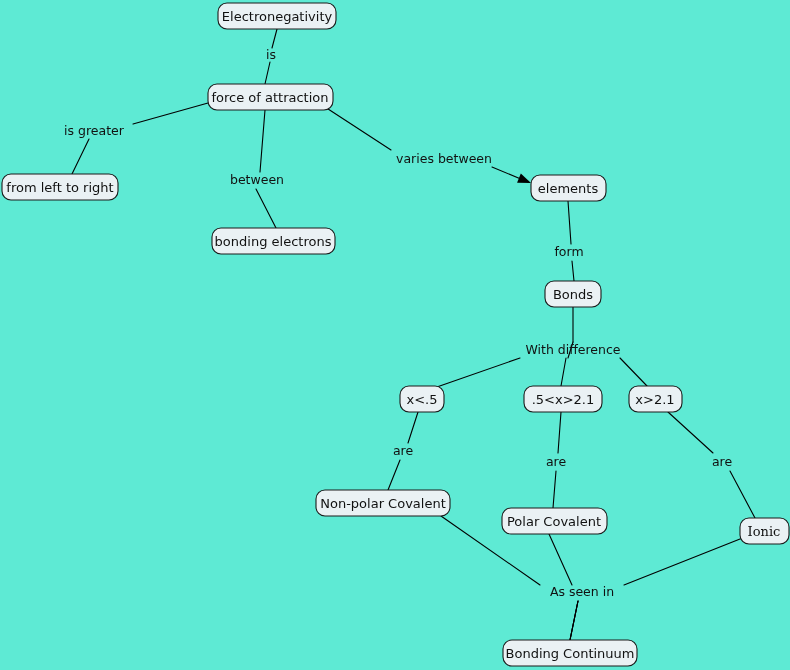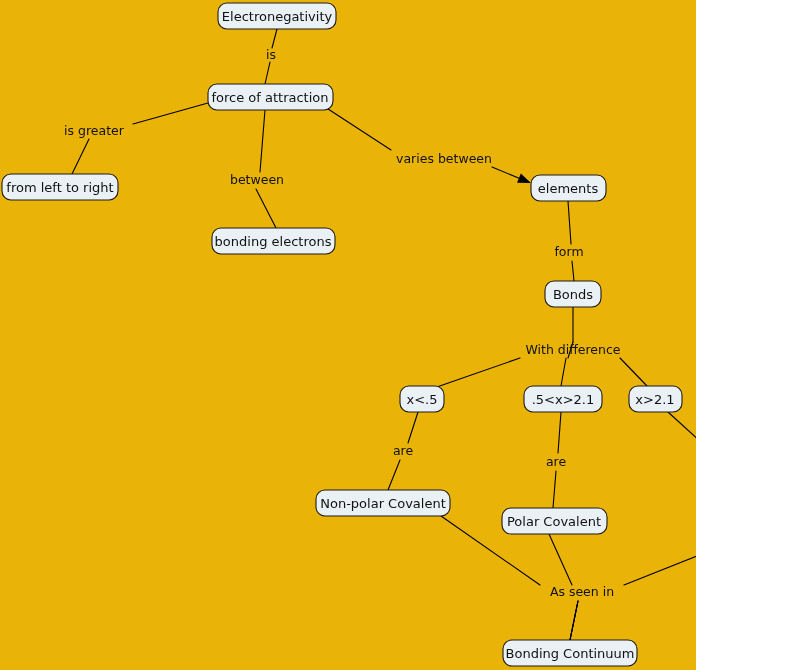--- a/index.html
+++ b/index.html
@@ -6,23 +6,23 @@
   html, body {
     margin: 0;
     padding: 0;
     background: #ffffff;
   }
   body {
     font-family: "DejaVu Sans", sans-serif;
   }
   #map-root {
     position: relative;
-    width: 696px;
+    width: 790px;
     height: 670px;
-    background: #eab308;
+    background: #5eead4;
     overflow: hidden;
     text-decoration: underline;
   }
   #map-svg {
     position: absolute;
     top: 0;
     left: 0;
     width: 790px;
     height: 670px;
   }

